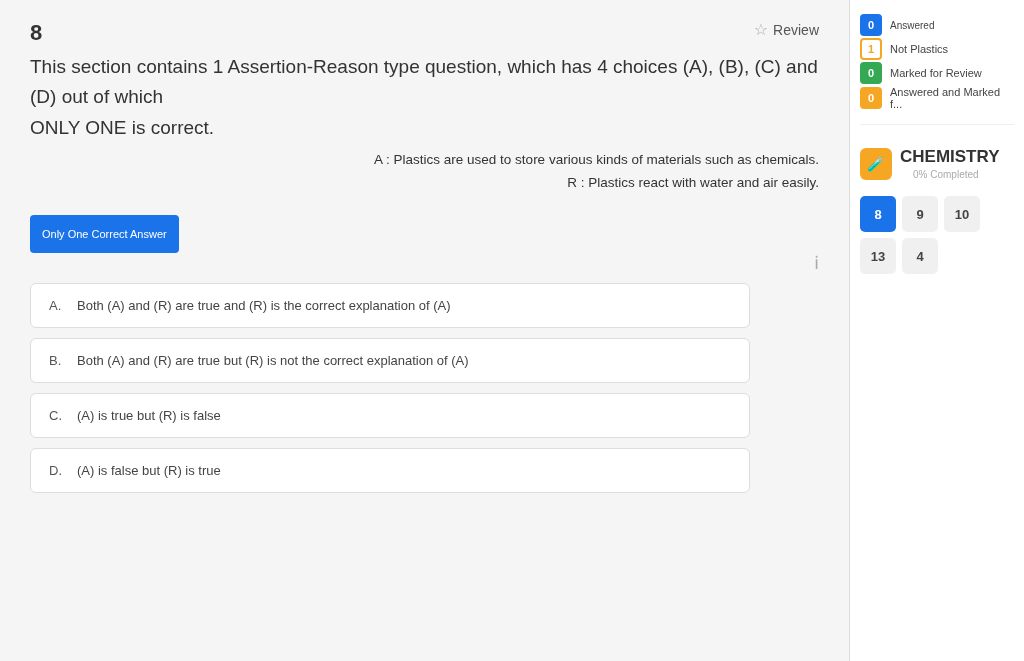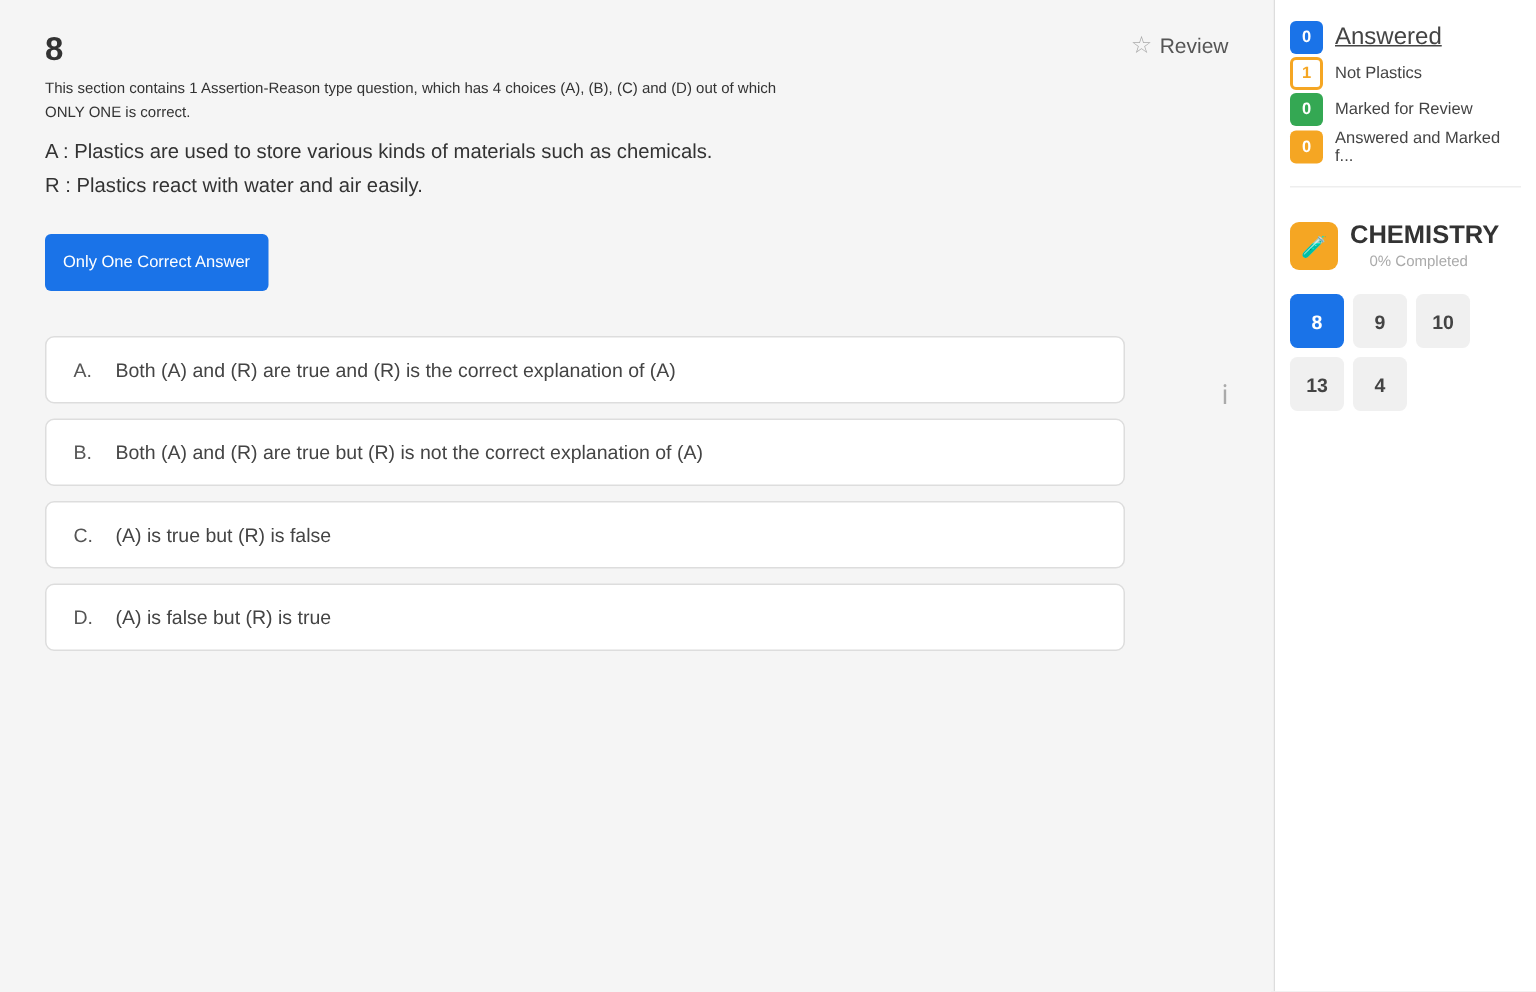--- a/index.html
+++ b/index.html
@@ -40,35 +40,36 @@
       background: none;
       border: none;
     }
 
     .review-star {
       font-size: 16px;
       color: #aaa;
     }
 
     .question-text {
-      font-size: 10px;
+      font-size: 19px;
       color: #333;
       line-height: 1.6;
       margin-bottom: 6px;
     }
 
     .question-text .bold {
       font-weight: normal;
     }
 
     .assertion-block {
       font-size: 13.5px;
       color: #333;
       line-height: 1.7;
       margin-bottom: 20px;
+      text-align: right;
     }
 
     .answer-type-badge {
       display: inline-block;
       background: #1a73e8;
       color: white;
       font-size: 11px;
       padding: 13px 12px;
       border-radius: 4px;
       margin-bottom: 20px;
@@ -268,21 +269,21 @@
     </div>
 
 </div>
 
 <div class="sidebar">
 
   <div>
 
   <div class="legend-row">
         <div class="legend-dot dot-blue">0</div>
-        <span style="font-size: 16px; color: rgb(68, 68, 68); text-decoration: underline;">Answered</span>
+        <span style="font-size: 10px; color: rgb(68, 68, 68);">Answered</span>
       </div>
       <div class="legend-row">
         <div class="legend-dot dot-orange-outline">1</div>
         <span style="font-size: 11px; color: rgb(68, 68, 68);">Not Plastics</span>
       </div>
       <div class="legend-row">
         <div class="legend-dot dot-green">0</div>
         <span style="font-size: 11px; color: rgb(68, 68, 68);">Marked for Review</span>
       </div>
       <div class="legend-row">

